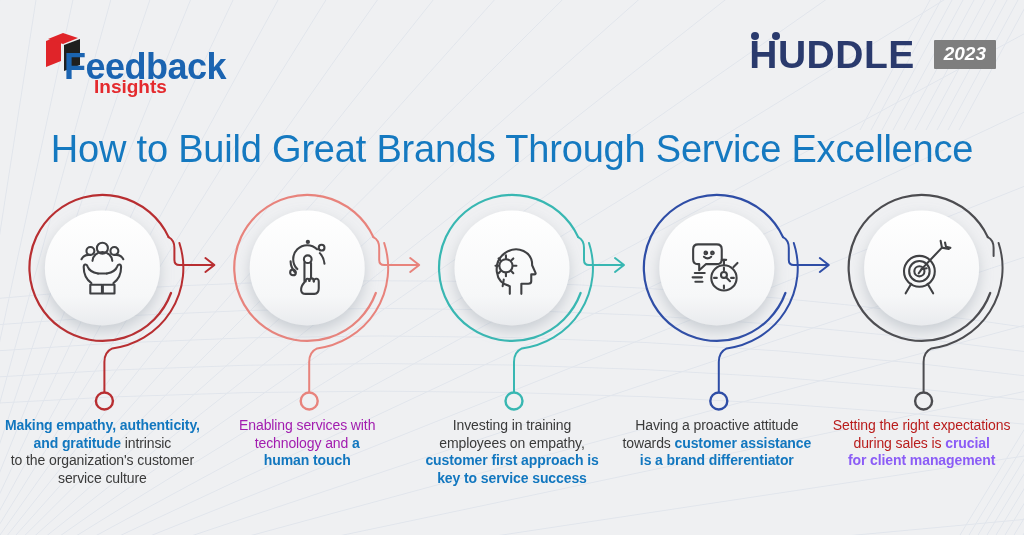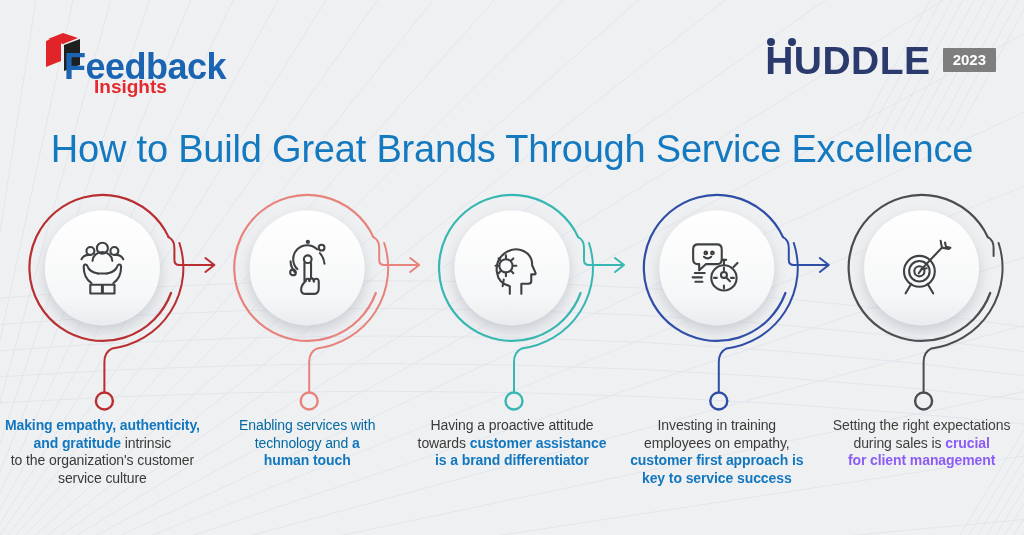--- a/index.html
+++ b/index.html
@@ -8,26 +8,26 @@
     background:#eff0f2;
     font-family:"Liberation Sans", sans-serif;
     -webkit-font-smoothing:antialiased;
   }
   .bg-layer{position:absolute;inset:0;pointer-events:none;}
   
   .brand{position:absolute;left:42px;top:32px;width:160px;height:62px;}
   .brand .cube{position:absolute;left:0;top:0;}
   .brand .l1{position:absolute;left:22px;top:14px;font-size:36px;font-weight:700;letter-spacing:-0.5px;}
   .brand .l2{position:absolute;left:52px;top:44px;font-size:19px;font-weight:700;}
-  .event{position:absolute;right:28px;top:36px;height:48px;display:flex;align-items:center;}
+  .event{position:absolute;right:28px;top:30px;height:48px;display:flex;align-items:center;}
   .event .name{position:relative;font-size:39px;font-weight:800;letter-spacing:0.5px;line-height:1;}
   .event .dot{position:absolute;width:8px;height:8px;border-radius:50%;top:-3px;}
   .event .dot.d1{left:2px;}
   .event .dot.d2{left:23px;}
-  .event .badge{margin-left:12px;font-size:15px;font-weight:700;color:#fff;padding:3px 10px 4px;border-radius:1px;}
+  .event .badge{margin-left:19px;font-size:19px;font-weight:700;color:#fff;padding:3px 10px 4px;border-radius:1px;font-style:italic;}
   
   .title{position:absolute;left:0;right:0;top:128px;text-align:center;
          font-size:38px;font-weight:400;letter-spacing:-0.2px;margin:0;}
   
   #diagram{position:absolute;left:0;top:185px;overflow:visible;}
   
   .captions{position:absolute;left:0;top:417px;width:1024px;display:flex;}
   .caption{width:204.8px;text-align:center;font-size:14px;line-height:1.26;
            letter-spacing:-0.1px;white-space:pre-line;}
   .caption .hl{font-weight:700;}
@@ -230,26 +230,26 @@
         <path d="M35.5,44.5 L40.5,53" fill="none" stroke="#3f4043" stroke-width="1.9" stroke-linecap="round" stroke-linejoin="round"></path>
       </g>
     </g>
   </svg>
 
 <div class="captions" id="captions">
     <div class="caption"><span class="hl" style="color: rgb(18, 119, 191);">Making empathy, authenticity,
 and gratitude</span><span class="" style="color: rgb(58, 58, 58);"> intrinsic
 to the organization's customer
 service culture</span></div>
-    <div class="caption"><span class="" style="color: #0369a1;">Enabling services with
+    <div class="caption"><span class="" style="color: #a21caf;">Enabling services with
 technology and </span><span class="hl" style="color: rgb(18, 119, 191);">a
 human touch</span></div>
-    <div class="caption"><span class="" style="color: rgb(58, 58, 58);">Having a proactive attitude
-towards </span><span class="hl" style="color: rgb(18, 119, 191);">customer assistance
-is a brand differentiator</span></div>
     <div class="caption"><span class="" style="color: rgb(58, 58, 58);">Investing in training
 employees on empathy,
 </span><span class="hl" style="color: rgb(18, 119, 191);">customer first approach is
 key to service success</span></div>
-    <div class="caption"><span class="" style="color: #404040;">Setting the right expectations
+    <div class="caption"><span class="" style="color: rgb(58, 58, 58);">Having a proactive attitude
+towards </span><span class="hl" style="color: rgb(18, 119, 191);">customer assistance
+is a brand differentiator</span></div>
+    <div class="caption"><span class="" style="color: #b91c1c;">Setting the right expectations
 during sales is </span><span class="hl" style="color: #8b5cf6;">crucial
 for client management</span></div>
   </div>
 
 </body></html>

